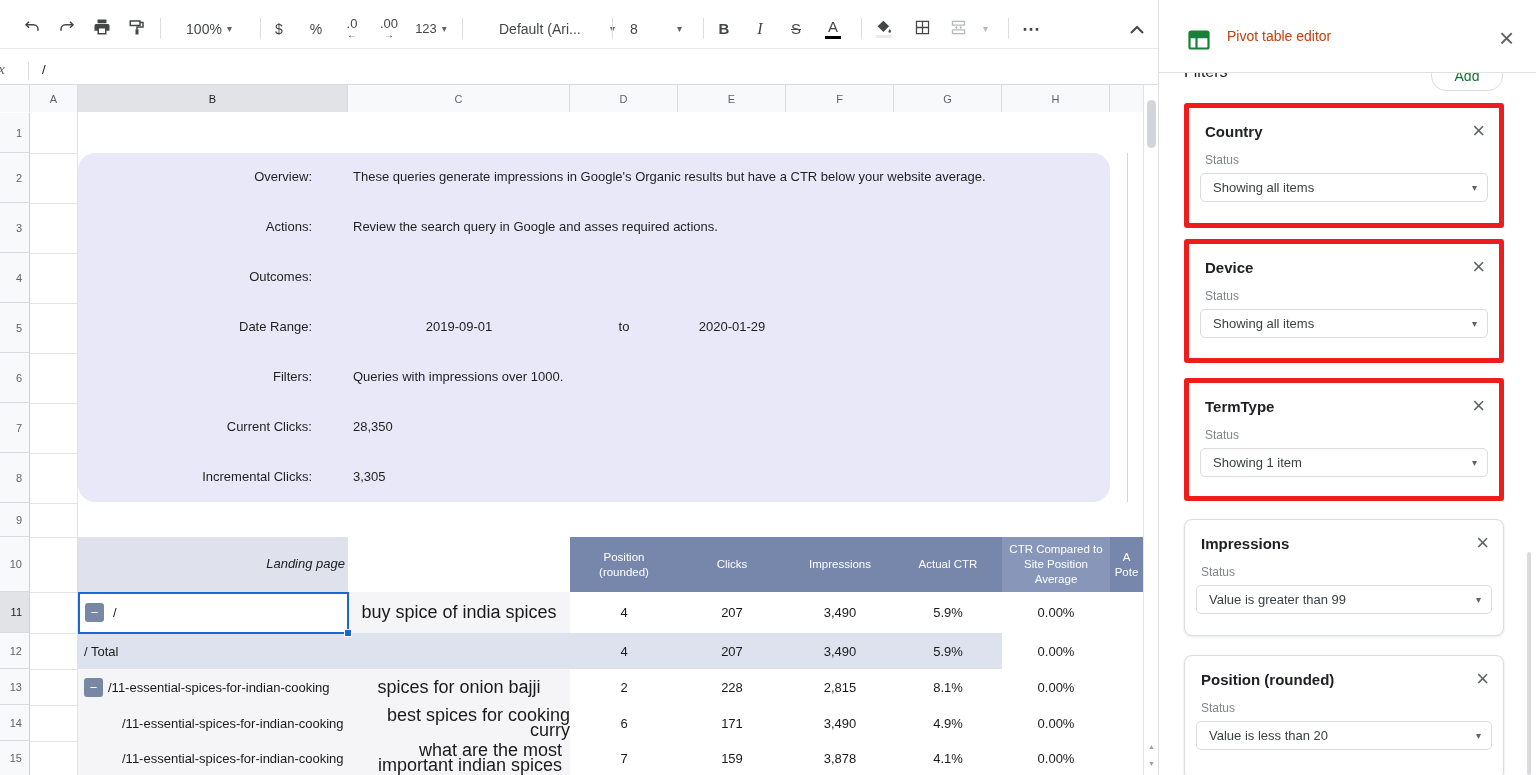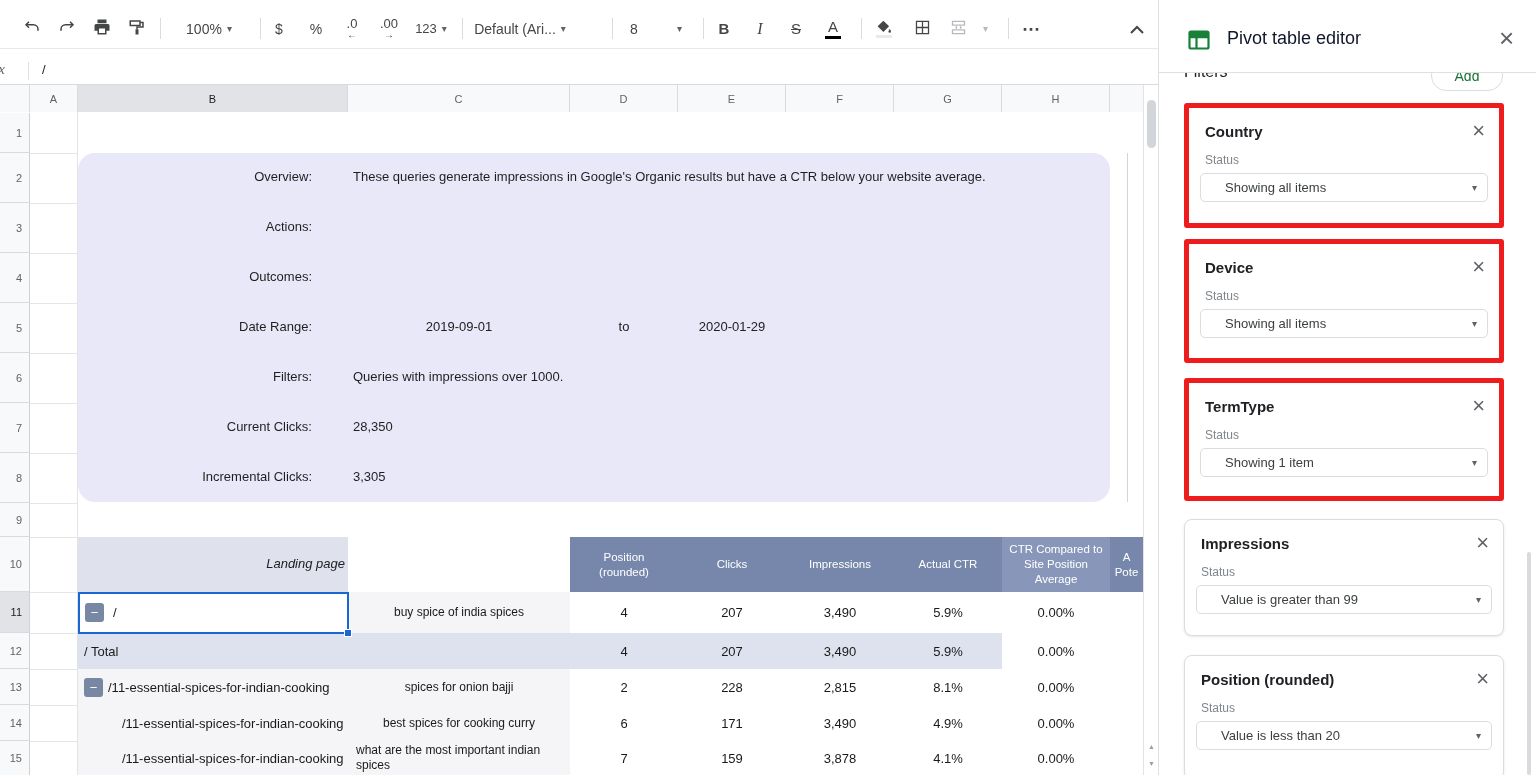--- a/index.html
+++ b/index.html
@@ -56,48 +56,48 @@
   .hc.lighter { background:#8897b9; }
   .prow { position:absolute; left:78px; width:1065px; }
   .cB { position:absolute; left:0; width:270px; height:100%; }
   .cC { position:absolute; left:270px; width:222px; height:100%; }
   .cD { position:absolute; left:492px; width:108px; height:100%; }
   .cE { position:absolute; left:600px; width:108px; height:100%; }
   .cF { position:absolute; left:708px; width:108px; height:100%; }
   .cG { position:absolute; left:816px; width:108px; height:100%; }
   .cH { position:absolute; left:924px; width:108px; height:100%; }
   .cell-num { display:flex; align-items:center; justify-content:center; font-size:13px; color:#1a1a1a; }
-  .cell-q { display:flex; align-items:center; justify-content:center; text-align:left; font-size:12px; color:#1a1a1a; line-height:15px; background:#f5f5f7; }
+  .cell-q { display:flex; align-items:center; justify-content:center; text-align:right; font-size:18px; color:#1a1a1a; line-height:15px; background:#f5f5f7; }
   .cell-land { display:flex; align-items:center; font-size:13px; color:#1a1a1a; background:#f5f5f7; }
   .minusbtn { width:19px; height:19px; border-radius:3px; background:#7787a4; color:#fff; display:flex; align-items:center; justify-content:center; font-size:13px; line-height:1; flex:0 0 auto; }
   .totband { position:absolute; left:0; top:0; width:924px; height:100%; background:#dde2ee; }
   .selcell { position:absolute; left:78px; top:507px; width:271px; height:42px; border:2px solid #1967d2; background:transparent; z-index:5; }
   .fillhandle { position:absolute; right:-5px; bottom:-5px; width:8px; height:8px; background:#1967d2; border:1px solid #fff; }
 
   
   .vscroll { position:absolute; left:1143px; top:85px; width:15px; height:690px; background:#fff; border-left:1px solid #e3e3e3; }
   .vthumb { position:absolute; left:3px; top:15px; width:9px; height:48px; border-radius:5px; background:#d2d5d9; }
   .sarrow { position:absolute; left:0; width:15px; text-align:center; font-size:7px; color:#9aa0a6; }
 
   
   .panel { position:absolute; left:1158px; top:0; width:378px; height:775px; background:#fff; border-left:1px solid #e0e0e0; }
-  .panel-title { position:absolute; left:68px; top:28px; font-size:18px; font-weight:500; color:#0f172a; }
+  .panel-title { position:absolute; left:68px; top:28px; font-size:14px; font-weight:500; color:#c2410c; }
   .pivot-ic { position:absolute; left:28px; top:28px; }
   .panel-close { position:absolute; left:340px; top:24px; font-size:26px; font-weight:300; color:#5f6368; line-height:28px; }
   .panel-divider { position:absolute; left:0; top:72px; width:378px; height:1px; background:#e0e0e0; }
   .panel-sub { position:absolute; left:0; top:73px; width:378px; height:19px; overflow:hidden; }
   .filters-heading { position:absolute; left:25px; top:-10px; font-size:16px; font-weight:500; color:#202124; }
   .add-btn { position:absolute; left:272px; top:-13px; width:72px; height:31px; border:1px solid #dadce0; border-radius:15px; background:#fff; display:flex; align-items:center; justify-content:center; font-size:14px; font-weight:500; color:#137333; }
   .fcard { position:absolute; left:25px; width:320px; background:#fff; border:1px solid #dadce0; border-radius:8px; box-shadow:0 1px 3px rgba(60,64,67,.12); }
   .fcard.hl { border:5px solid #ee1c1c; border-radius:3px; box-shadow:none; }
   .fc-head { display:flex; align-items:center; justify-content:space-between; padding:14px 14px 0 16px; }
   .fc-name { font-size:15px; font-weight:700; color:#202124; }
   .fc-x { font-size:22px; font-weight:300; color:#5f6368; line-height:18px; }
   .fc-status { padding:13px 16px 0; font-size:12px; color:#80868b; }
-  .fc-dd { margin:6px 11px 13px; height:29px; border:1px solid #dadce0; border-radius:5px; display:flex; align-items:center; justify-content:space-between; padding:0 10px 0 24px; font-size:13px; color:#3c4043; background:#fff; }
+  .fc-dd { margin:6px 11px 13px; height:29px; border:1px solid #dadce0; border-radius:5px; display:flex; align-items:center; justify-content:space-between; padding:0 10px 0 12px; font-size:13px; color:#3c4043; background:#fff; }
   .fc-dd .tb-arrow { margin:0; }
   .pscroll { position:absolute; left:368px; top:552px; width:4px; height:223px; border-radius:2px; background:#d8dadd; }
 </style>
 </head>
 <body>
 
 <div class="app">
 
   <div class="toolbar">
     <div class="tb" style="left:18px;width:28px">
@@ -146,21 +146,21 @@
       <span class="dec">
           <span>.00</span>
           <span class="sub">→</span>
         </span>
     </div>
     <div class="tb" style="left:408px;width:46px">
       <span class="num123">123</span>
         <span class="tb-arrow">▾</span>
     </div>
     <div class="tb-div" style="left:462px"></div>
-    <div class="tb" style="left:454px;width:132px;justify-content:center;padding:0 8px">
+    <div class="tb" style="left:491px;width:132px;justify-content:space-between;padding:0 8px">
       <span>Default (Ari...</span>
         <span class="tb-arrow">▾</span>
     </div>
     <div class="tb-div" style="left:612px"></div>
     <div class="tb" style="left:618px;width:76px;justify-content:space-between;padding:0 12px">
       <span>8</span>
         <span class="tb-arrow">▾</span>
     </div>
     <div class="tb-div" style="left:703px"></div>
     <div class="tb tb-bold" style="left:710px;width:28px">
@@ -263,20 +263,21 @@
       <div class="alin" style="top:507px"></div>
     <div class="alin" style="top:548px"></div>
       <div class="alin" style="top:584px"></div>
     <div class="alin" style="top:620px"></div>
       <div class="alin" style="top:656px"></div>
 
     <div class="ovbox">
       <div class="ovlabel" style="top:16px">Overview:</div>
       <div class="ovvalue" style="top:16px">These queries generate impressions in Google's Organic results but have a CTR below your website average.</div>
       <div class="ovlabel" style="top:66px">Actions:</div>
+      <div class="ovvalue" style="top:66px">Review the search query in Google and asses required actions.</div>
       <div class="ovlabel" style="top:116px">Outcomes:</div>
       <div class="ovlabel" style="top:166px">Date Range:</div>
       <div class="ovc" style="top:166px">2019-09-01</div>
       <div class="ovd" style="top:166px">to</div>
       <div class="ove" style="top:166px">2020-01-29</div>
       <div class="ovlabel" style="top:216px">Filters:</div>
       <div class="ovvalue" style="top:216px">Queries with impressions over 1000.</div>
       <div class="ovlabel" style="top:266px">Current Clicks:</div>
       <div class="ovvalue" style="top:266px">28,350</div>
       <div class="ovlabel" style="top:316px">Incremental Clicks:</div>

